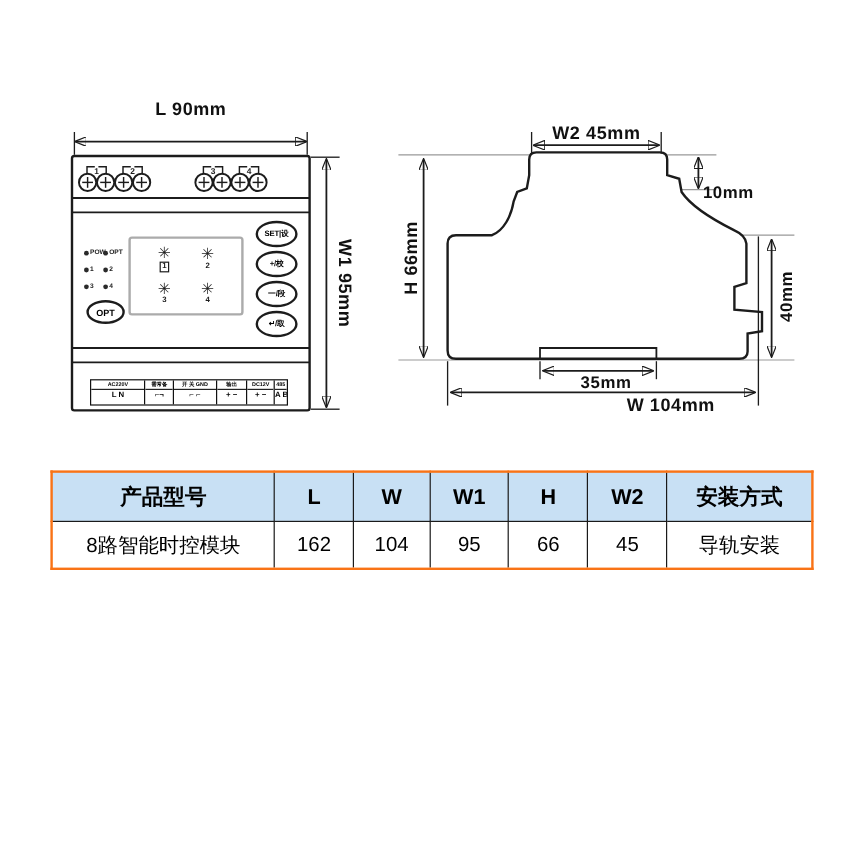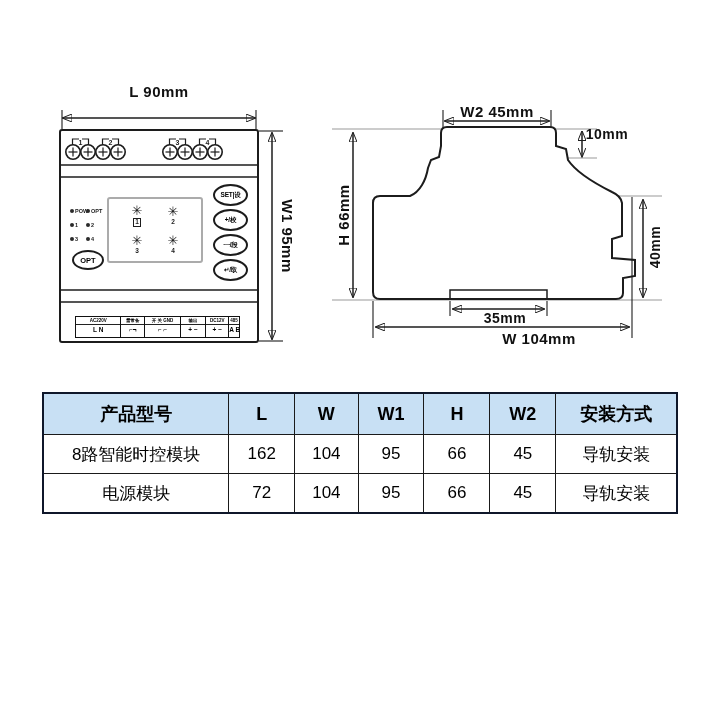--- a/index.html
+++ b/index.html
@@ -42,21 +42,21 @@
   .tcell{display:flex;flex-direction:column;overflow:hidden;border-left:1px solid #111;min-width:0;}
   .tcell:first-child{border-left:none;}
   .tcell .tt{font-size:4.5px;font-weight:bold;text-align:center;border-bottom:.8px solid #222;
              line-height:1.6;white-space:nowrap;overflow:hidden;}
   .tcell .tb{font-size:6.5px;font-weight:bold;text-align:center;line-height:1.4;white-space:nowrap;}
   
   .spec{position:absolute;left:42px;top:392px;width:636px;}
   table{border-collapse:collapse;width:100%;table-layout:fixed;}
   th,td{border:1.5px solid #1a1a1a;text-align:center;vertical-align:middle;
         font-family:"Liberation Sans",sans-serif;}
-  table{border:2px solid #0f172a;}
+  table{border:2px solid #f97316;}
   th{background:#c8e0f4;font-size:18px;font-weight:bold;height:38px;}
   td{font-size:17px;height:36px;color:#000;}
 </style>
 </head>
 <body>
 
 <div class="canvas">
 
   <svg class="linework lw" width="720" height="380" viewBox="0 0 720 380">
     <defs>
@@ -240,25 +240,25 @@
       <span class="tt">DC12V</span>
       <span class="tb">+ −</span>
     </div>
     <div class="tcell" style="flex:1">
       <span class="tt">485</span>
       <span class="tb">A B</span>
     </div>
   </div>
 
   <div class="lbl dim" style="left:497px;top:111px">W2  45mm</div>
-  <div class="lbl dim dimsm" style="left:607px;top:134px">10mm</div>
+  <div class="lbl dim dimsm" style="left:607px;top:160px">10mm</div>
   <div class="lbl dim rotccw" style="left:343px;top:215px">H  66mm</div>
   <div class="lbl dim dimsm rotccw" style="left:655px;top:247px">40mm</div>
   <div class="lbl dim dimsm" style="left:505px;top:318px">35mm</div>
-  <div class="lbl dim" style="left:539px;top:338px">W  104mm</div>
+  <div class="lbl dim" style="left:559px;top:338px">W  104mm</div>
 
   <div class="spec">
     <table>
       <colgroup>
         <col style="width:29.3%">
           <col style="width:10.4%">
           <col style="width:10%">
         <col style="width:10.4%">
           <col style="width:10.4%">
           <col style="width:10.4%">
@@ -278,25 +278,16 @@
       <tbody>
         <tr>
           <td>8路智能时控模块</td>
           <td>162</td>
           <td>104</td>
           <td>95</td>
           <td>66</td>
           <td>45</td>
           <td>导轨安装</td>
         </tr>
-        <tr>
-          <td>电源模块</td>
-          <td>72</td>
-          <td>104</td>
-          <td>95</td>
-          <td>66</td>
-          <td>45</td>
-          <td>导轨安装</td>
-        </tr>
       </tbody>
     </table>
   </div>
 </div>
 
 </body></html>

